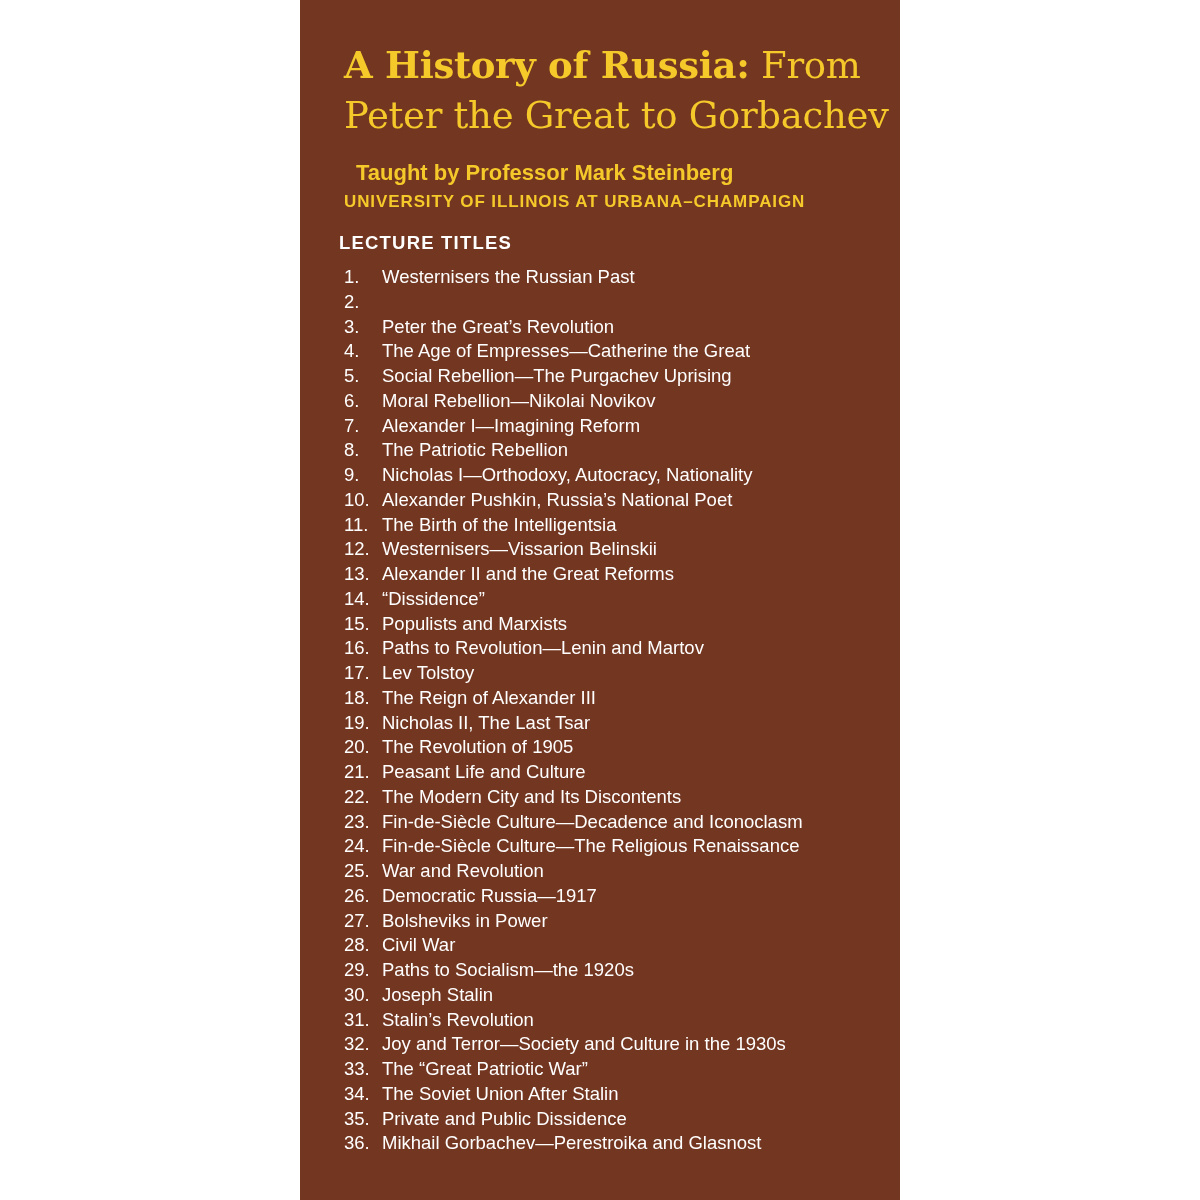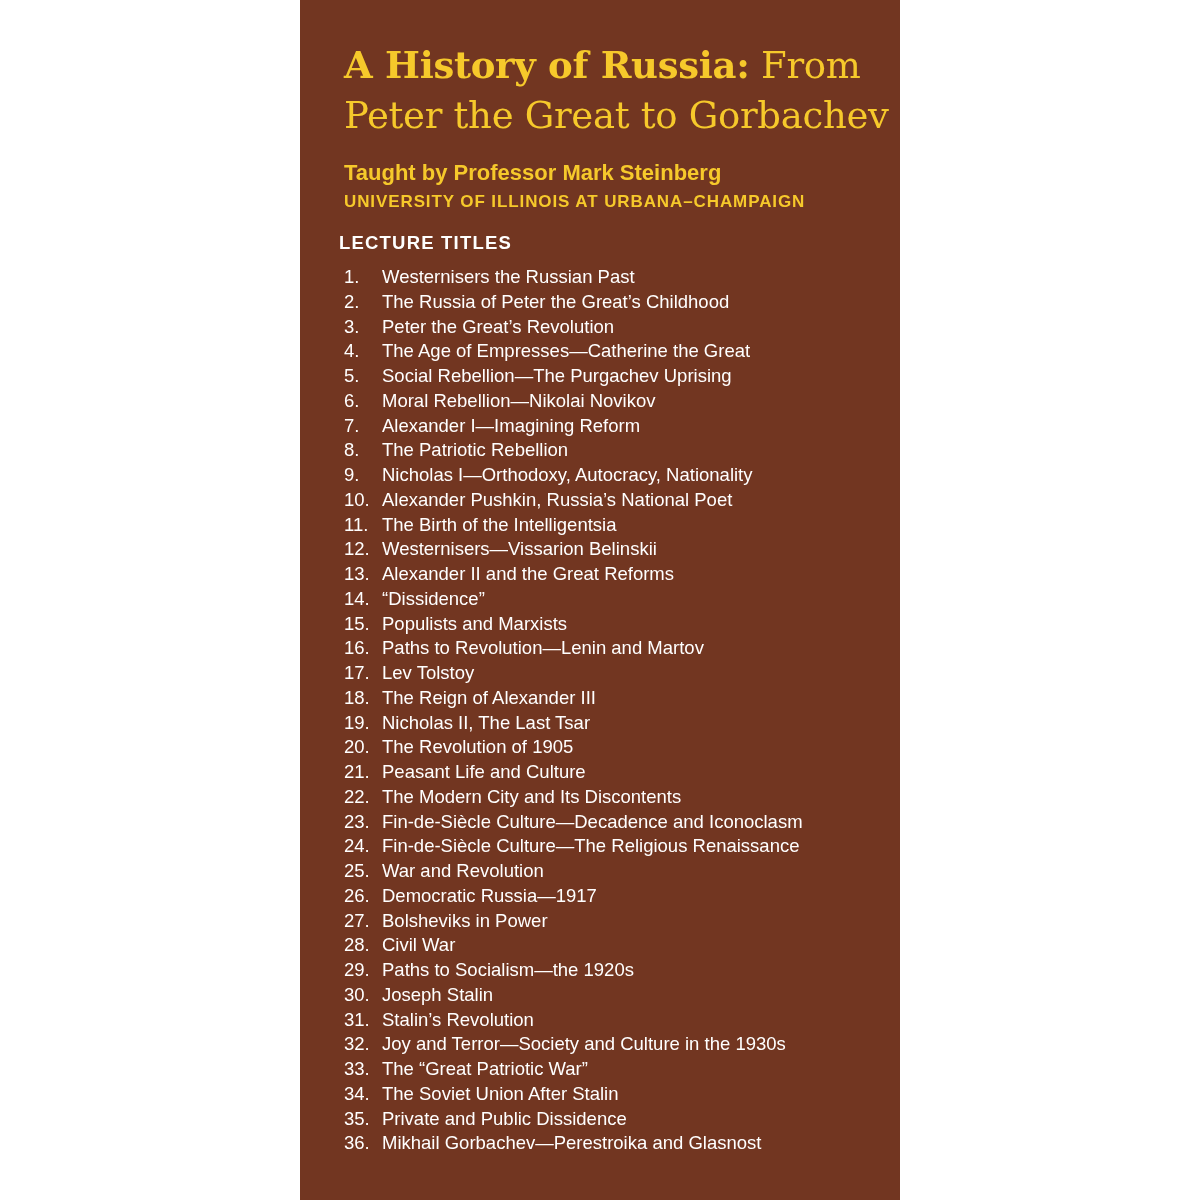--- a/index.html
+++ b/index.html
@@ -19,21 +19,21 @@
     font-size: 37px;
     line-height: 50px;
     margin: 0;
     position: absolute; top: 40px; left: 44px;
     letter-spacing: -0.3px;
     font-weight: normal;
   }
   .title .bold { font-weight: bold; }
   .sans { font-family: "Liberation Sans", "DejaVu Sans", sans-serif; }
   .professor {
-    position: absolute; top: 160px; left: 44px;
+    position: absolute; top: 160px; left: 56px;
     color: #f6c92b; font-size: 22px; font-weight: bold;
   }
   .university {
     position: absolute; top: 192px; left: 44px;
     color: #f6c92b; font-size: 17px; font-weight: bold; letter-spacing: 0.9px;
   }
   .section-heading {
     position: absolute; top: 232px; left: 39px;
     color: #ffffff; font-size: 18.5px; font-weight: bold; letter-spacing: 1.2px;
   }
@@ -63,21 +63,20 @@
 
   <div class="section-heading sans">LECTURE TITLES</div>
 
   <ul class="lecture-list sans">
     <li class="lecture-item">
         <span class="lecture-num">1.</span>
         <span class="lecture-title">Westernisers the Russian Past</span>
       </li>
     <li class="lecture-item">
         <span class="lecture-num">2.</span>
-        <span class="lecture-title">The Russia of Peter the Great’s Childhood</span>
       </li>
     <li class="lecture-item">
         <span class="lecture-num">3.</span>
         <span class="lecture-title">Peter the Great’s Revolution</span>
       </li>
     <li class="lecture-item">
         <span class="lecture-num">4.</span>
         <span class="lecture-title">The Age of Empresses—Catherine the Great</span>
       </li>
     <li class="lecture-item">

